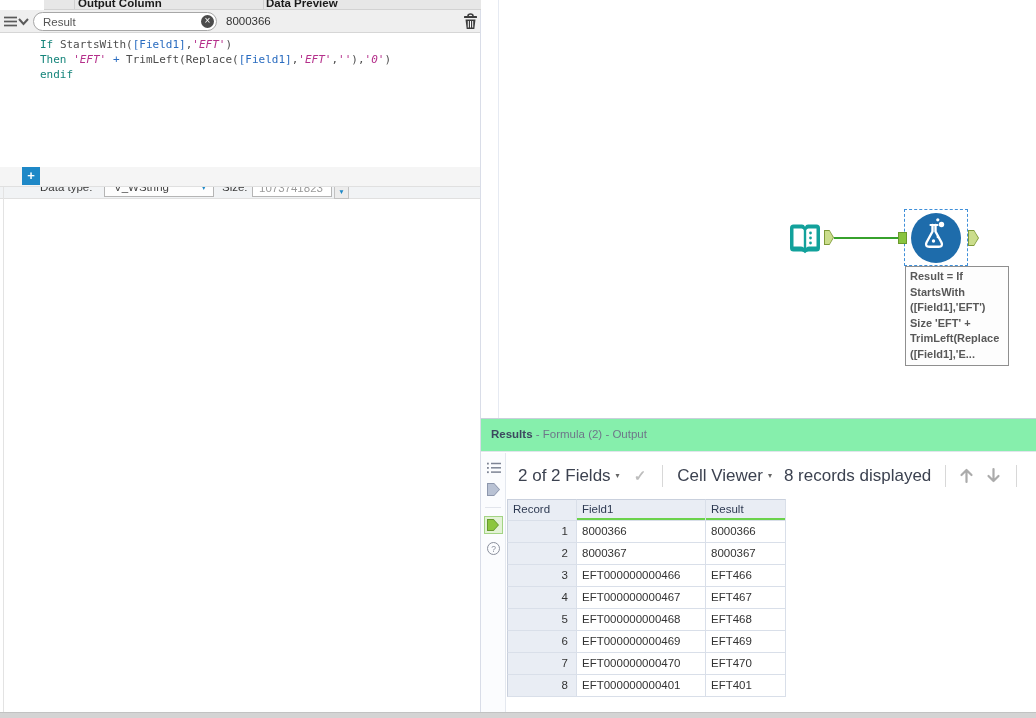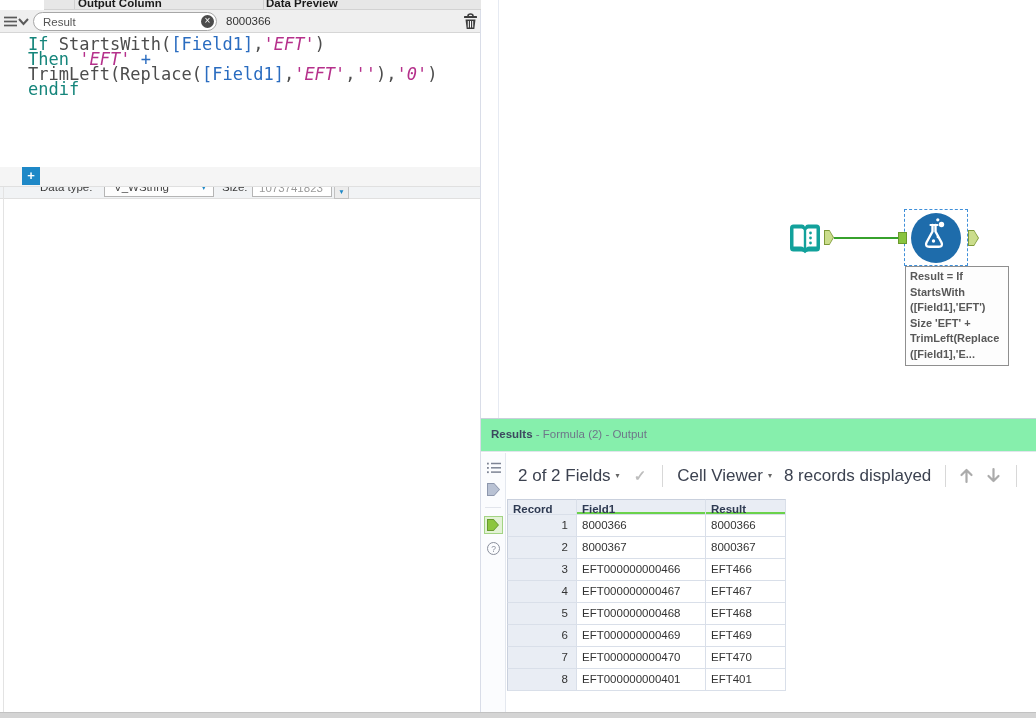--- a/index.html
+++ b/index.html
@@ -13,21 +13,21 @@
   .vsep { position:absolute; width:1px; background:#cfcfcf; }
 
   .expr-row { position:absolute; left:0; top:10px; width:100%; height:23px; background:#efefef; border-bottom:1px solid #d6d6d6; }
   .name-input { position:absolute; left:33px; top:2px; width:184px; height:19px; border:1px solid #a7a7a7; border-radius:10px; background:#fff; font-size:11.5px; color:#555; padding:0 20px 0 9px; outline:none; font-family:"Liberation Sans", sans-serif; }
   .clear-btn { position:absolute; left:201px; top:5px; width:13px; height:13px; border-radius:50%; background:#4b4b4b; color:#fff; font-size:10px; line-height:12px; text-align:center; cursor:pointer; }
   .preview-text { position:absolute; left:226px; top:5px; font-size:11.5px; color:#333; }
 
   .editor-gutter { position:absolute; left:0; top:33px; width:31px; height:134px; background:#e9e9e9; border-right:1px solid #dddddd; }
   .ed-icon { position:absolute; left:13px; width:17px; height:17px; background:#1e88c7; color:#fff; text-align:center; cursor:pointer; }
   .ed-icon .gly { font-family:"Liberation Serif", serif; font-style:italic; color:#fff; }
-  .code-area { position:absolute; left:28px; top:37px; width:440px; height:104px; font-family:"DejaVu Sans Mono", monospace; font-size:17px; line-height:15px; cursor:text; }
+  .code-area { position:absolute; left:40px; top:37px; width:440px; height:104px; font-family:"DejaVu Sans Mono", monospace; font-size:11px; line-height:15px; cursor:text; }
   .code-seg.k { color:#15857b; }
   .code-seg.p { color:#4d4d4d; }
   .code-seg.v { color:#2a6cc0; }
   .code-seg.o { color:#2a6cc0; }
   .code-seg.s { color:#b5308b; font-style:italic; }
 
   .dtype-row { position:absolute; left:0; top:143px; width:100%; height:24px; background:#f1f3f5; border-top:1px solid #dcdcdc; border-bottom:1px solid #e0e0e0;margin-top:32px; }
   .dtype-label { position:absolute; top:5px; font-size:11.5px; color:#3a3a3a; }
   .dd-box { position:absolute; left:104px; top:2px; width:110px; height:19px; background:#fdfdfd; border:1px solid #b5b5b5; font-size:11.5px; color:#444; line-height:17px; padding-left:9px; cursor:pointer; }
   .dd-caret { position:absolute; right:7px; top:0; color:#1e88c7; font-size:9px; line-height:17px; }
@@ -62,21 +62,21 @@
 
   .res-toolbar { position:absolute; left:25px; top:34px; right:0; height:45px; background:#fff; display:flex; align-items:center; }
   .tb-text { font-size:17px; color:#3c4250; }
   .tb-caret { font-size:8px; color:#666; margin-left:5px; }
   .tb-div { width:1px; height:22px; background:#d8d8d8; }
   .tb-check { font-size:15px; font-weight:bold; color:#bdbdbd; cursor:pointer; }
 
   .grid-table { position:absolute; left:26px; top:80px; font-size:11.5px; color:#333; }
   .tr { display:flex; }
   .td, .th { border-right:1px solid #d9dfe9; border-bottom:1px solid #d9dfe9; height:22px; line-height:21px; padding:0 5px; overflow:hidden; background:#fff; }
-  .tr.head .th { height:16px; line-height:18px; font-weight:bold; color:#2e3a52; background:#e9edf4; border-top:1px solid #c9d0dd; }
+  .tr.head .th { height:22px; line-height:18px; font-weight:normal; color:#2e3a52; background:#e9edf4; border-top:1px solid #c9d0dd; }
   .th.greenline { box-shadow: inset 0 -2px 0 #6bd24b; }
   .td.rec { background:#e9edf4; text-align:right; padding-right:8px; }
   .c0 { width:70px; border-left:1px solid #c9d0dd; }
   .c1 { width:129px; }
   .c2 { width:80px; }
 
   .bottom-strip { position:absolute; left:0; bottom:0; width:1036px; height:6px; background:#d4d4d4; border-top:1px solid #c2c2c2; }
 </style>
 </head>
 <body>

